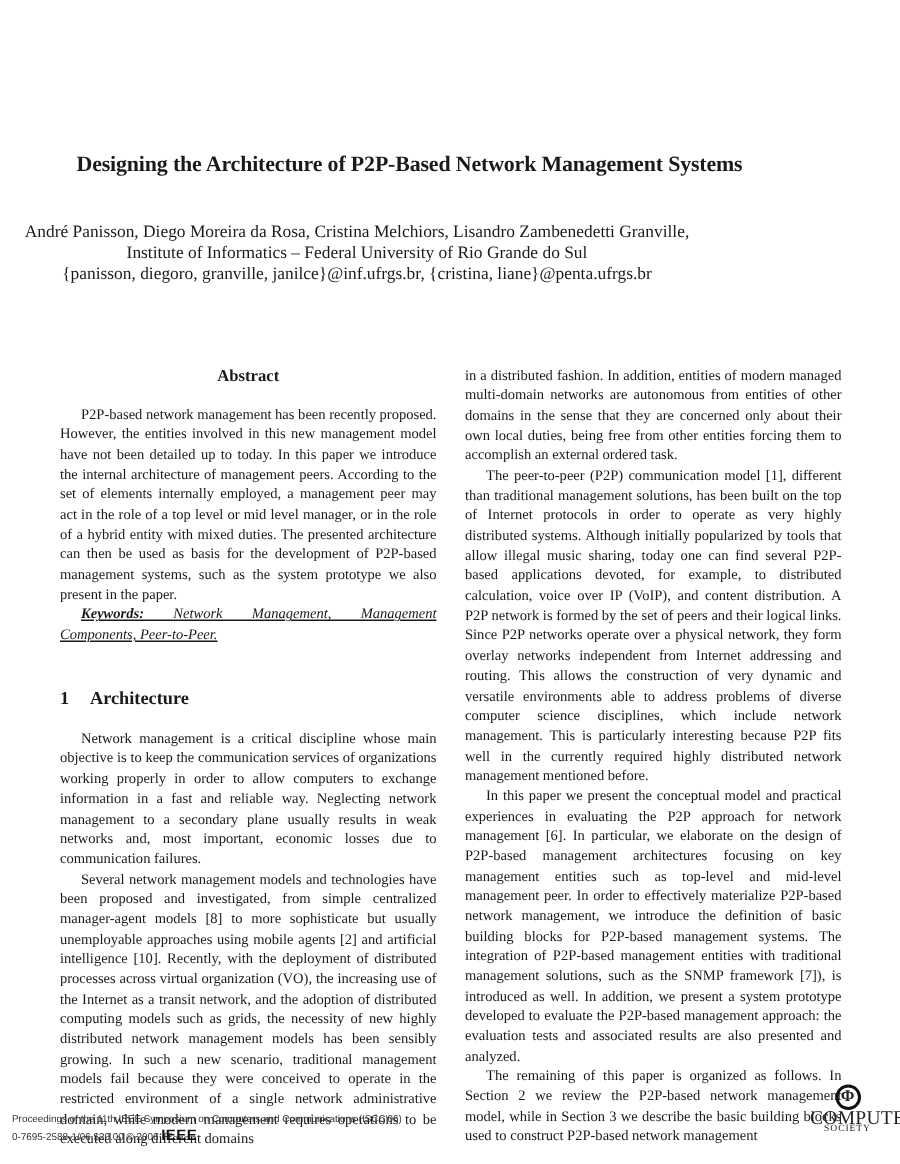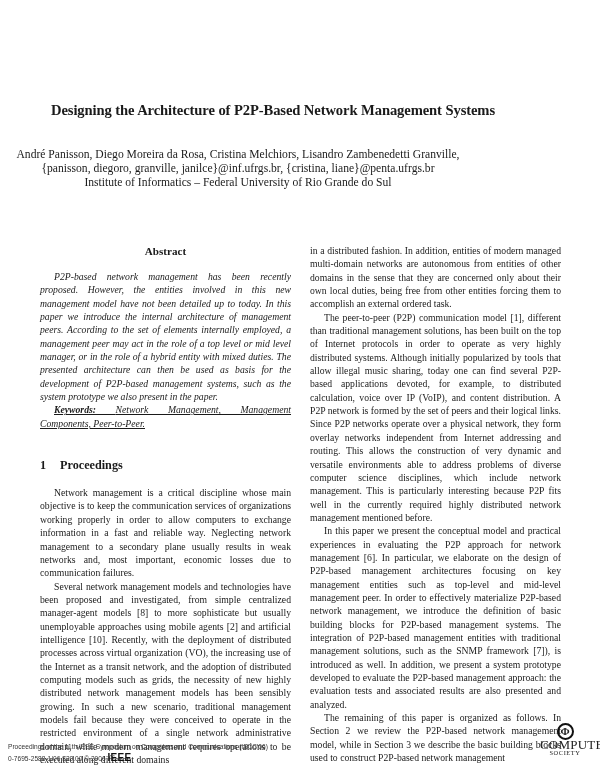--- a/index.html
+++ b/index.html
@@ -8,21 +8,21 @@
   .title { position: absolute; top: 102px; left: 0; width: 546px; text-align: center;
            font-weight: bold; font-size: 14.6px; letter-spacing: -0.1px; }
   .authors { position: absolute; top: 148px; left: 0; width: 476px; text-align: center;
              font-size: 11.6px; line-height: 13.9px; }
   .authors div { white-space: nowrap; }
   .col { position: absolute; top: 244px; width: 251px; font-size: 9.7px; line-height: 13.35px;
          text-align: justify; }
   .col.left { left: 40px; }
   .col.right { left: 310px; }
   .abs-head { text-align: center; font-weight: bold; font-size: 11.1px; margin: 0 0 12px 0; line-height: 14px; }
-  .abs-body { font-style: italic; text-indent: 14px; margin: 0; }
+  .abs-body { text-indent: 14px; margin: 0; }
   .kw { font-style: italic; text-indent: 14px; margin: 0; text-decoration: underline; }
   .kw b { font-style: italic; font-weight: bold; }
   .sec-head { font-weight: bold; font-size: 12.2px; margin: 28px 0 14px 0; line-height: 14px; }
   .sec-head .num { display: inline-block; width: 20px; }
   p.par { margin: 0; text-indent: 14px; }
   p.par.cont { text-indent: 0; }
   .footer { position: absolute; left: 8px; top: 741px; font-family: "Liberation Sans", sans-serif;
             font-size: 6.6px; line-height: 11px; color: #333; }
   .footer .ieee { font-weight: bold; font-size: 10px; color: #111; letter-spacing: 0.3px; }
   .logo { position: absolute; left: 540px; top: 723px; width: 50px; text-align: center;
@@ -32,30 +32,30 @@
   .logo .cs1 { display: block; font-size: 13px; letter-spacing: 0.2px; margin-top: 1px; line-height: 8px; }
   .logo .cs2 { display: block; font-size: 6.4px; letter-spacing: 0.6px; line-height: 7px; }
 </style>
 </head>
 <body>
 
 <div class="title">Designing the Architecture of P2P-Based Network Management Systems</div>
 
 <div class="authors">
   <div>André Panisson, Diego Moreira da Rosa, Cristina Melchiors, Lisandro Zambenedetti Granville,</div>
+  <div>Institute of Informatics – Federal University of Rio Grande do Sul</div>
   <div>{panisson, diegoro, granville, janilce}@inf.ufrgs.br, {cristina, liane}@penta.ufrgs.br</div>
-  <div>Institute of Informatics – Federal University of Rio Grande do Sul</div>
 </div>
 
 <div class="col left">
   <div class="abs-head">Abstract</div>
   <p class="abs-body">P2P-based network management has been recently proposed. However, the entities involved in this new management model have not been detailed up to today. In this paper we introduce the internal architecture of management peers. According to the set of elements internally employed, a management peer may act in the role of a top level or mid level manager, or in the role of a hybrid entity with mixed duties. The presented architecture can then be used as basis for the development of P2P-based management systems, such as the system prototype we also present in the paper.</p>
   <p class="kw"><b>Keywords:</b> <span>Network Management, Management Components, Peer-to-Peer.</span></p>
 
-  <div class="sec-head"><span class="num">1</span><span>Proceedings</span></div>
+  <div class="sec-head"><span class="num">1</span><span>Architecture</span></div>
   <p class="par">Network management is a critical discipline whose main objective is to keep the communication services of organizations working properly in order to allow computers to exchange information in a fast and reliable way. Neglecting network management to a secondary plane usually results in weak networks and, most important, economic losses due to communication failures.</p>
   <p class="par">Several network management models and technologies have been proposed and investigated, from simple centralized manager-agent models [8] to more sophisticate but usually unemployable approaches using mobile agents [2] and artificial intelligence [10]. Recently, with the deployment of distributed processes across virtual organization (VO), the increasing use of the Internet as a transit network, and the adoption of distributed computing models such as grids, the necessity of new highly distributed network management models has been sensibly growing. In such a new scenario, traditional management models fail because they were conceived to operate in the restricted environment of a single network administrative domain, while modern management requires operations to be executed along different domains</p>
 </div>
 
 <div class="col right">
   <p class="par cont">in a distributed fashion. In addition, entities of modern managed multi-domain networks are autonomous from entities of other domains in the sense that they are concerned only about their own local duties, being free from other entities forcing them to accomplish an external ordered task.</p>
   <p class="par">The peer-to-peer (P2P) communication model [1], different than traditional management solutions, has been built on the top of Internet protocols in order to operate as very highly distributed systems. Although initially popularized by tools that allow illegal music sharing, today one can find several P2P-based applications devoted, for example, to distributed calculation, voice over IP (VoIP), and content distribution. A P2P network is formed by the set of peers and their logical links. Since P2P networks operate over a physical network, they form overlay networks independent from Internet addressing and routing. This allows the construction of very dynamic and versatile environments able to address problems of diverse computer science disciplines, which include network management. This is particularly interesting because P2P fits well in the currently required highly distributed network management mentioned before.</p>
   <p class="par">In this paper we present the conceptual model and practical experiences in evaluating the P2P approach for network management [6]. In particular, we elaborate on the design of P2P-based management architectures focusing on key management entities such as top-level and mid-level management peer. In order to effectively materialize P2P-based network management, we introduce the definition of basic building blocks for P2P-based management systems. The integration of P2P-based management entities with traditional management solutions, such as the SNMP framework [7]), is introduced as well. In addition, we present a system prototype developed to evaluate the P2P-based management approach: the evaluation tests and associated results are also presented and analyzed.</p>
   <p class="par">The remaining of this paper is organized as follows. In Section 2 we review the P2P-based network management model, while in Section 3 we describe the basic building blocks used to construct P2P-based network management</p>
 </div>

